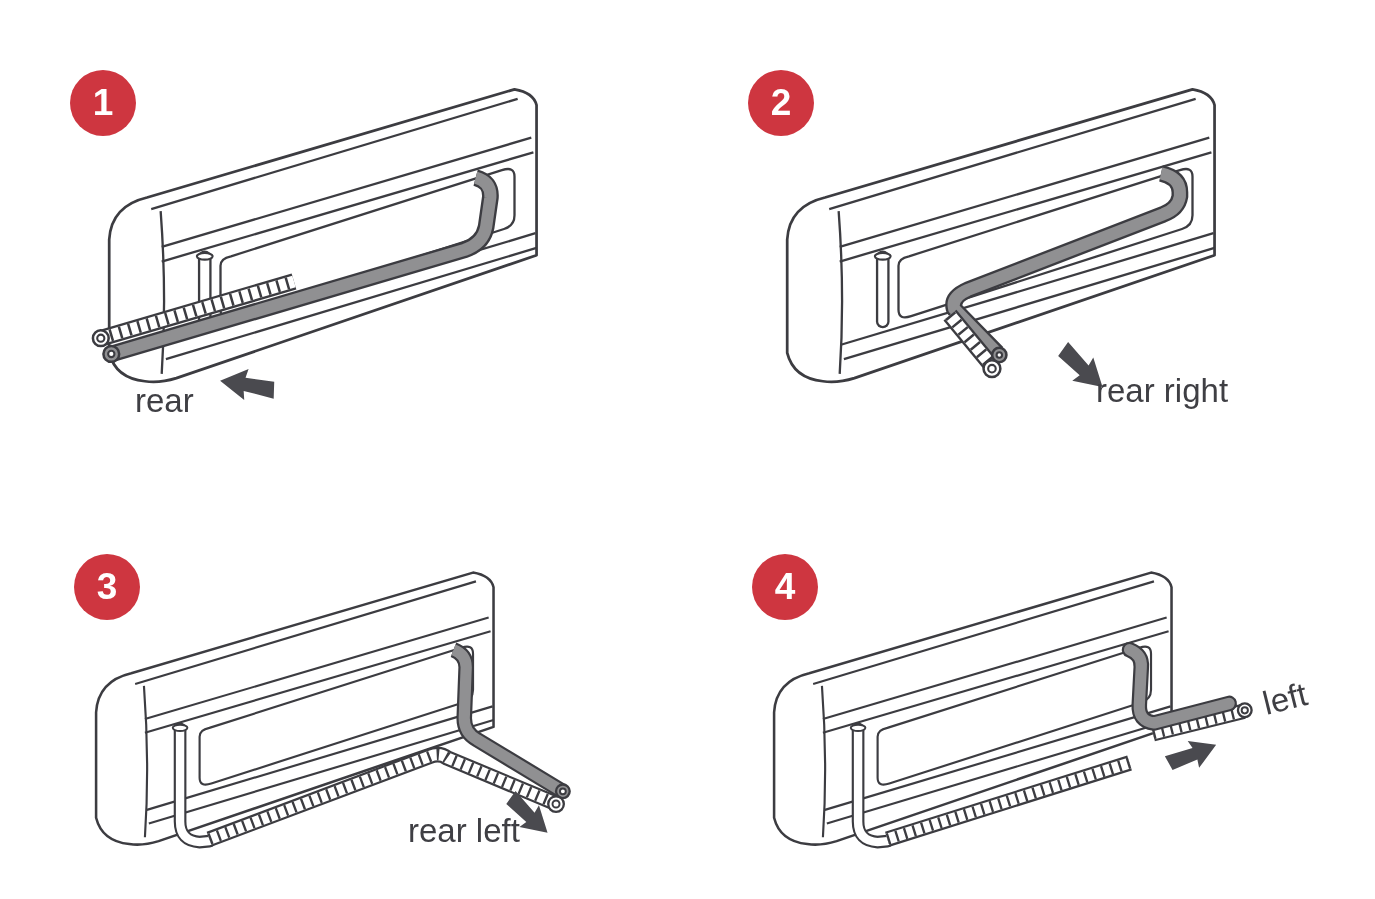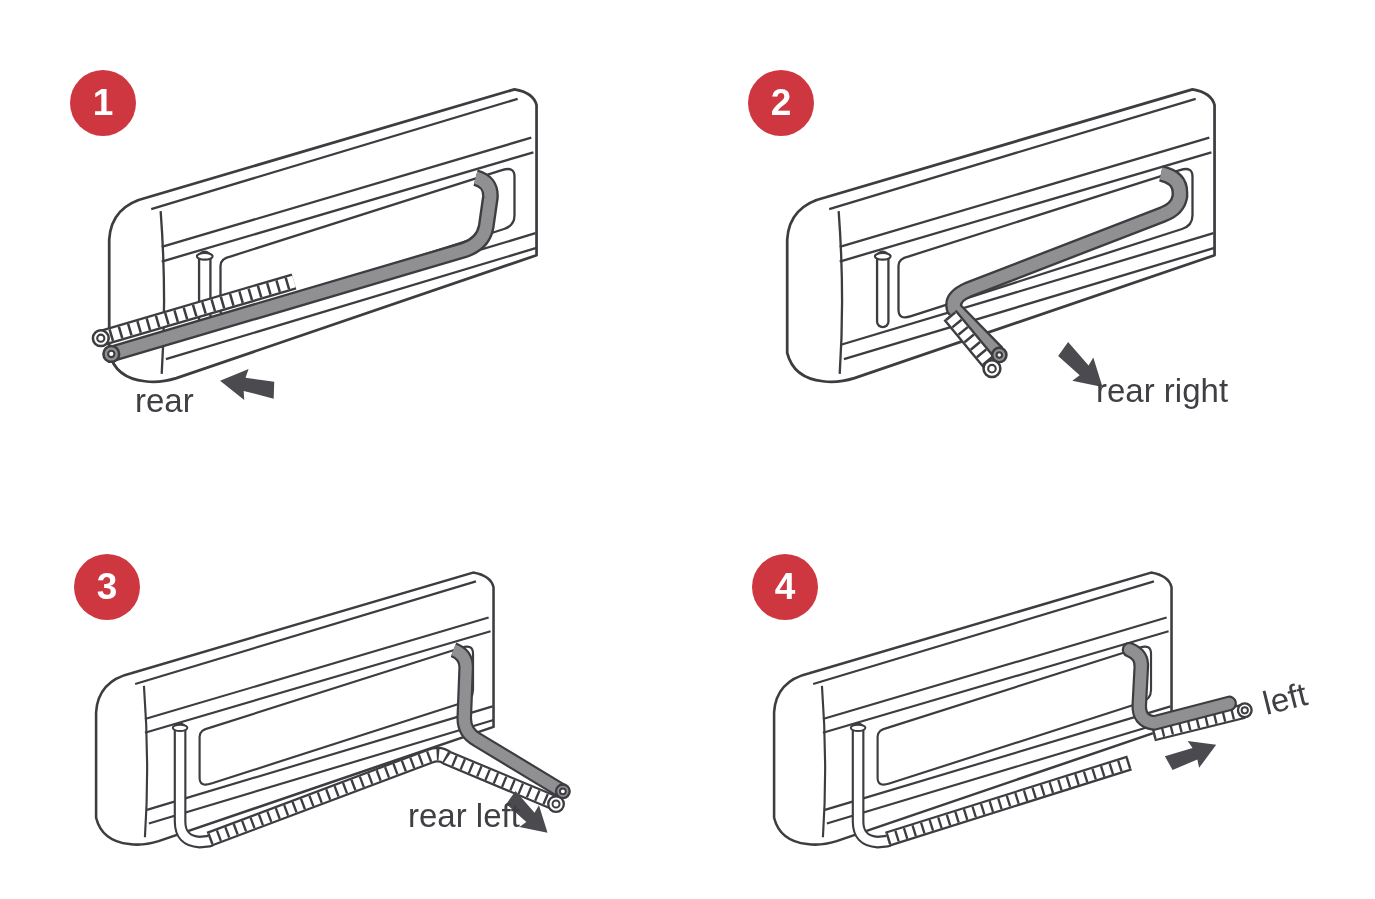--- a/index.html
+++ b/index.html
@@ -20,21 +20,21 @@
     font-size:37px;font-weight:bold;z-index:3;
   }
   #p3 .badge,#p4 .badge{left:34px;top:42px;}
   .art{position:absolute;left:0;top:0;width:655px;height:420px;z-index:1;}
   .label{
     position:absolute;z-index:2;font-size:33px;color:var(--label_text,#3F3F44);
     white-space:nowrap;
   }
   #p1 .label{left:95px;top:342px;}
   #p2 .label{left:378px;top:288px;margin-top:44px;}
-  #p3 .label{left:368px;top:285px;}
+  #p3 .label{left:368px;top:300px;}
   #p4 .label{left:545px;top:168px;transform:rotate(-14deg);}
   
   .u-outline{fill:#fff;stroke:var(--line,#3C3C41);stroke-width:2.6;stroke-linejoin:round;}
   .u-line{fill:none;stroke:var(--line,#3C3C41);stroke-width:2.2;}
   .tube-out{fill:none;stroke:var(--line,#3C3C41);stroke-width:16;stroke-linejoin:round;}
   .tube-gray{fill:none;stroke:var(--pipe_gray,#909092);stroke-width:11.5;stroke-linejoin:round;}
   .tube-white{fill:none;stroke:#ffffff;stroke-width:11.5;stroke-linejoin:round;}
   .ribs{fill:none;stroke:var(--line,#3C3C41);stroke-width:11.5;stroke-dasharray:2.4 6.8;stroke-linejoin:round;}
   .cap-round{stroke-linecap:round;}
   .drain-out{fill:none;stroke:var(--line,#3C3C41);stroke-width:13;stroke-linecap:round;}

